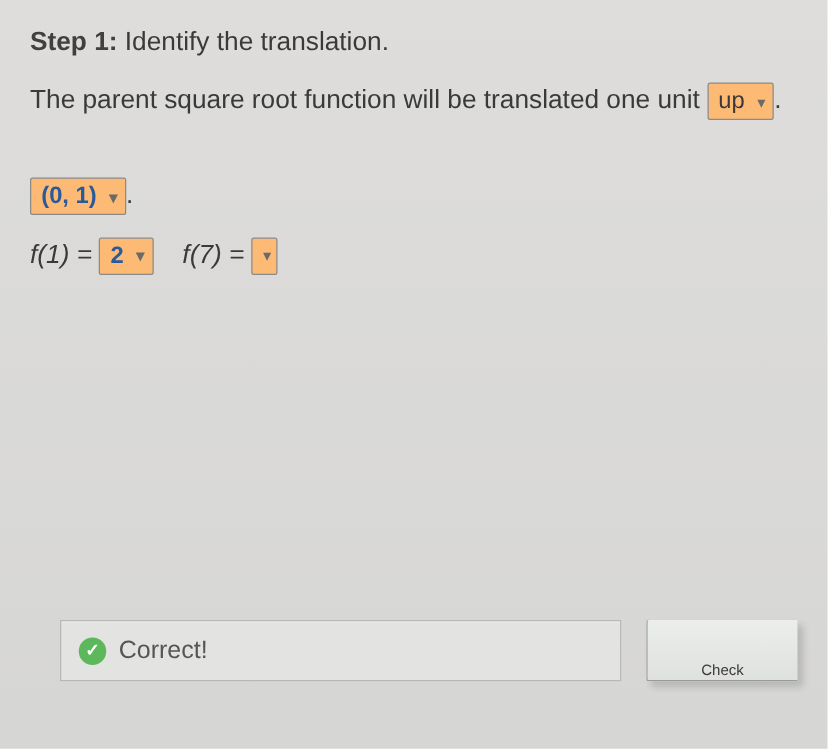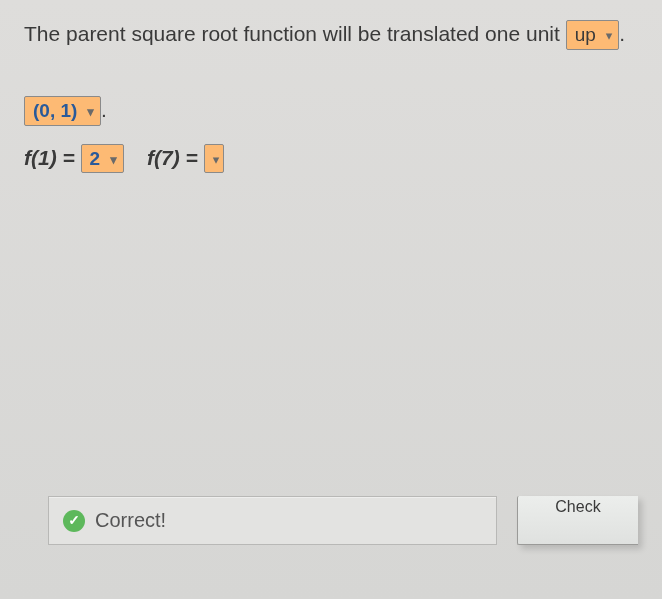--- a/index.html
+++ b/index.html
@@ -46,21 +46,20 @@
     margin-left: 10px;
     color: #6a6a6a;
     font-size: 13px;
     vertical-align: middle;
   }
   .select.empty .chevron {
     margin-left: 4px;
   }
   .italic {
     font-style: italic;
-    font-weight: bold;
   }
   .footer {
     position: absolute;
     left: 24px;
     right: 0;
     bottom: 34px;
     display: flex;
     align-items: stretch;
     gap: 20px;
   }
@@ -77,24 +76,24 @@
     box-shadow: 0 1px 0 rgba(255,255,255,.4) inset;
   }
   .check-btn {
     width: 120px;
     border: 1px solid #9a9a98;
     border-top: none;
     border-right: none;
     border-radius: 2px 0 0 2px;
     background: linear-gradient(#eceeec,#dfe1df);
     display: flex;
-    align-items: flex-start;
+    align-items: flex-end;
     justify-content: center;
     color: #3a3a3a;
-    font-size: 16px;
+    font-size: 12px;
     cursor: pointer;
     box-shadow: 4px 4px 6px rgba(0,0,0,.15);
   }
   .check-icon {
     width: 22px;
     height: 22px;
     border-radius: 50%;
     background: #5db85b;
     display: inline-flex;
     align-items: center;
@@ -107,20 +106,24 @@
     position: relative;
     width: 100%;
     height: 100%;
   }
 </style>
 </head>
 <body>
 
 <div class="container">
 
+  <div class="block">
+    <span class="step-label">Step 1:</span>
+    <span>Identify the translation.</span>
+  </div>
   <div class="block">
     <span>The parent square root function will be translated one unit </span><span class="select"><span>up</span><span class="chevron">▾</span></span><span>.</span>
   </div>
 
   <div class="block">
     <br>
     <span class="select selected"><span>(0, 1)</span><span class="chevron">▾</span></span><span>.</span>
   </div>
 
   <div class="block">

